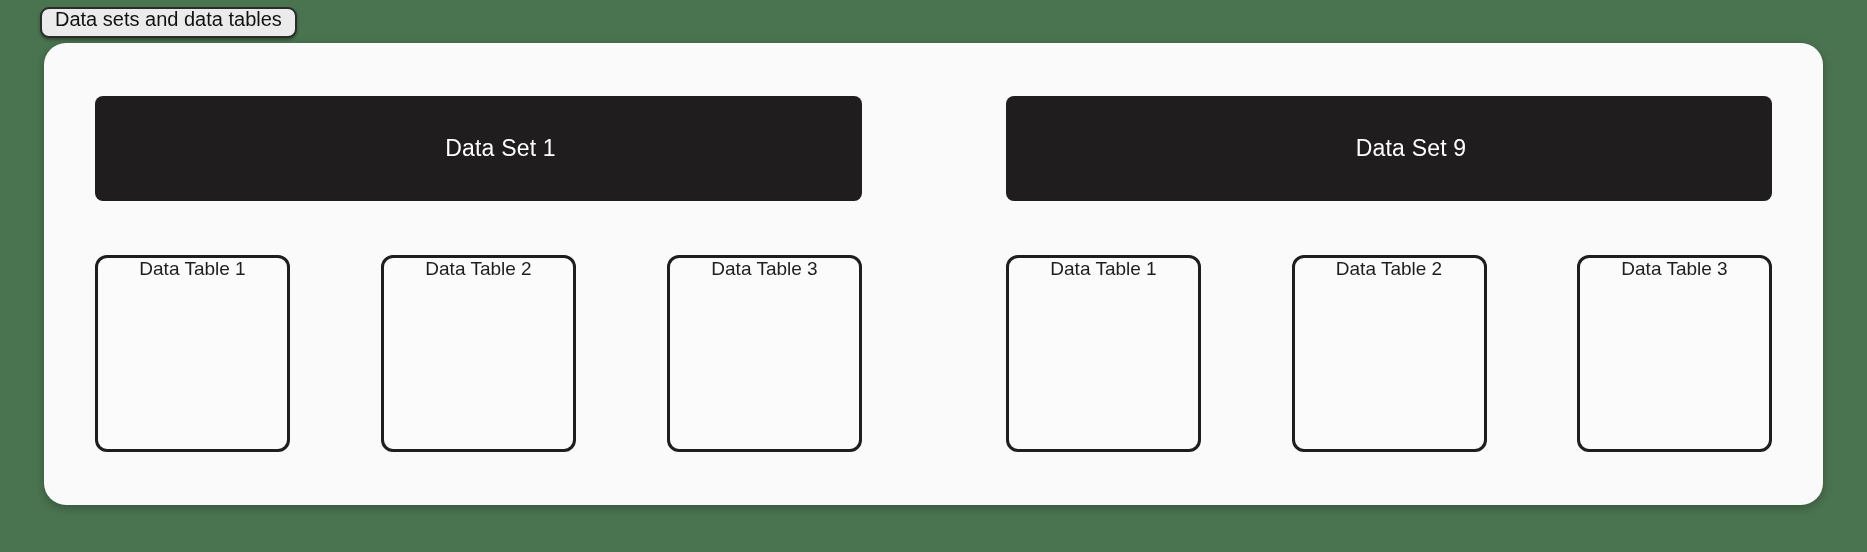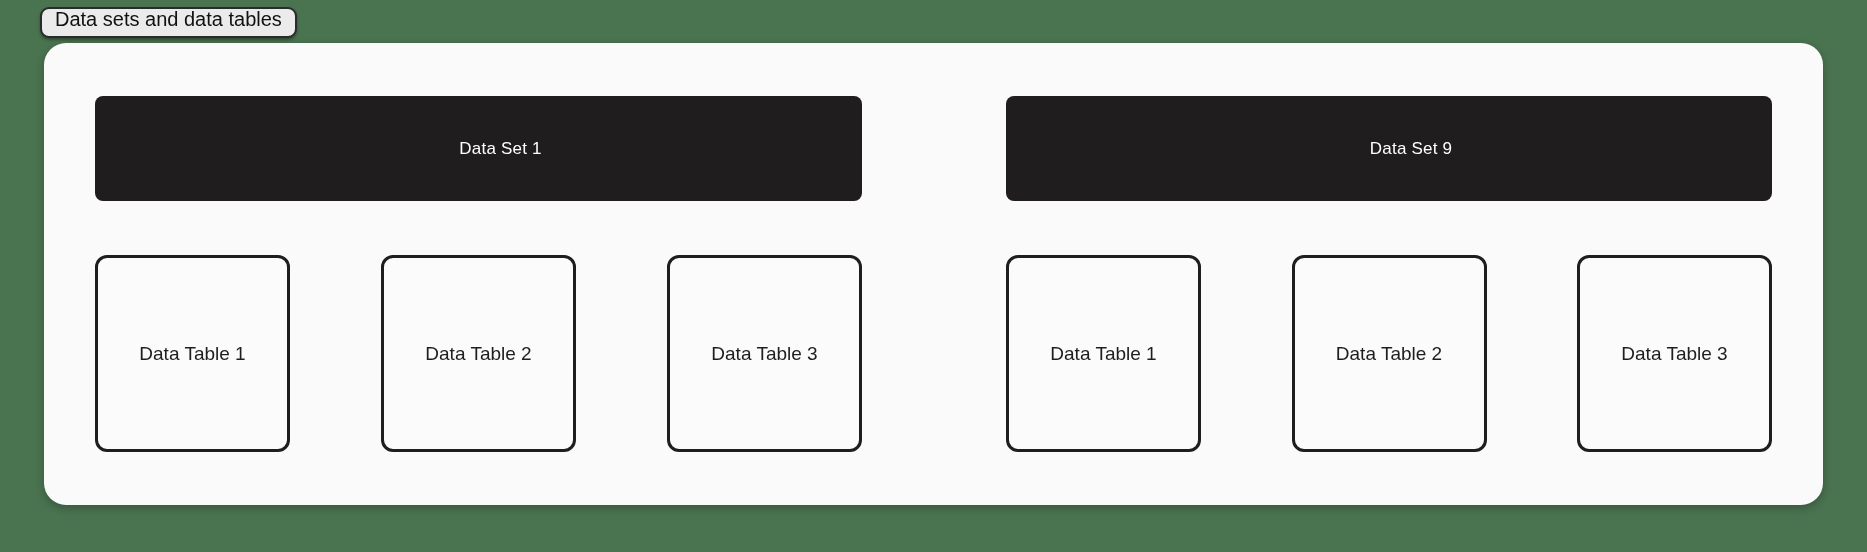--- a/index.html
+++ b/index.html
@@ -65,37 +65,37 @@
     height:105px;
     width:100%;
     background:var(--dataset-node-bg);
     border-radius:8px;
     display:flex;
     align-items:center;
     justify-content:center;
   }
   .dataset-node span{
     color:var(--dataset-node-text);
-    font-size:17px;
+    font-size:23px;
     letter-spacing:0.2px;
     margin-left:44px;
   }
   .tables-row{
     margin-top:54px;
     display:flex;
     justify-content:space-between;
   }
   .table-node{
     width:195px;
     height:197px;
     background:var(--table-node-bg);
     border:3px solid var(--table-node-border);
     border-radius:12px;
     display:flex;
-    align-items:center;
+    align-items:flex-start;
     justify-content:center;
   }
   .table-node span{
     color:var(--table-node-text);
     font-size:19px;
   }
 </style>
 </head>
 <body>
 

